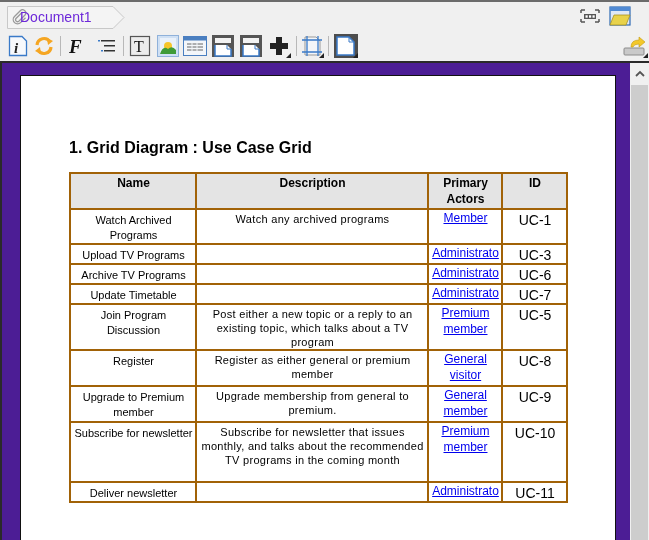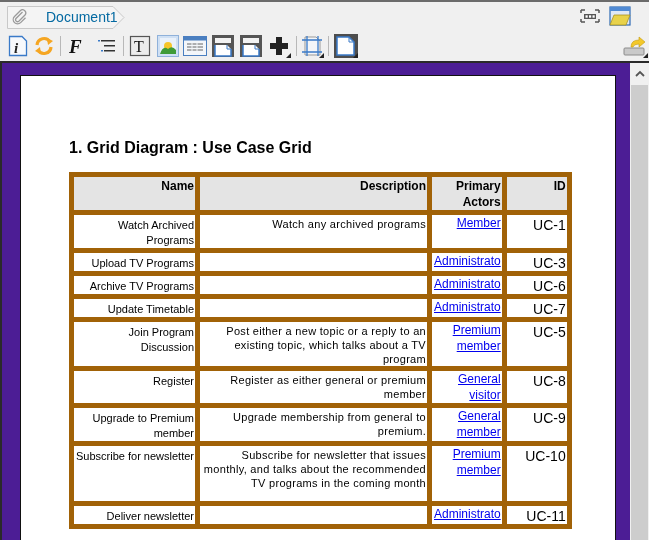--- a/index.html
+++ b/index.html
@@ -4,42 +4,42 @@
 <style>
   * { box-sizing: border-box; margin: 0; padding: 0; }
   html, body { width: 649px; height: 540px; overflow: hidden; background: #f0f0f0; font-family: "Liberation Sans", sans-serif; }
   .app { position: relative; width: 649px; height: 540px; background: #f0f0f0; }
   .top-line { position: absolute; left: 0; top: 0; width: 649px; height: 2px; background: #6b6b6b; }
 
   
   .tab-row { position: absolute; left: 0; top: 2px; width: 649px; height: 28px; }
   .doc-tab { position: absolute; left: 7px; top: 4px; height: 22px; width: 115px; }
   .doc-tab svg.tab-shape { position: absolute; left: 0; top: 0; }
-  .doc-tab .tab-label { position: absolute; left: 39px; top: 3px; font-size: 14px; color: #0369a1; line-height: 16px; }
+  .doc-tab .tab-label { position: absolute; left: 13px; top: 3px; font-size: 14px; color: #6d28d9; line-height: 16px; }
   .doc-tab .clip-icon { position: absolute; left: 5px; top: 3px; width: 16px; height: 16px; }
   .win-icons { position: absolute; right: 18px; top: 4px; display: flex; gap: 8px; align-items: center; }
 
   
   .toolbar { position: absolute; left: 0; top: 32px; width: 649px; height: 28px; }
   .tb-btn { position: absolute; top: 2px; width: 24px; height: 24px; display: flex; align-items: center; justify-content: center; }
   .tb-sep { position: absolute; top: 4px; width: 1px; height: 20px; background: #b8b8b8; }
   .tb-btn .corner { position: absolute; right: 0; bottom: 0; width: 0; height: 0; border-left: 5px solid transparent; border-bottom: 5px solid #222; }
 
   
   .canvas { position: absolute; left: 0; top: 61px; width: 630px; height: 479px; background: #4c1d95; border-top: 2px solid #2a2a2a; border-left: 2px solid #2a2a2a; }
   .page { position: absolute; left: 18px; top: 12px; width: 596px; height: 480px; background: #fff; border: 1px solid #111; }
 
   .scrollbar { position: absolute; left: 630px; top: 61px; width: 19px; height: 479px; background: #f0f0f0; border-top: 2px solid #2a2a2a; }
   .scroll-up { position: absolute; left: 1px; top: 2px; width: 17px; height: 17px; display: flex; align-items: center; justify-content: center; }
   .scroll-track { position: absolute; left: 1px; top: 22px; width: 17px; height: 460px; background: #cdcdcd; }
 
   .heading { position: absolute; left: 48px; top: 62px; font-size: 16px; font-weight: bold; color: #000; line-height: 20px; white-space: nowrap; }
 
   table.grid { position: absolute; left: 48px; top: 96px; border-collapse: collapse; table-layout: fixed; }
-  table.grid td, table.grid th { border: 5px solid #a16207; vertical-align: top; text-align: right; padding: 1px 1px 0 2px; font-size: 11px; line-height: 15px; color: #000; }
+  table.grid td, table.grid th { border: 2px solid #a16207; vertical-align: top; text-align: center; padding: 1px 1px 0 2px; font-size: 11px; line-height: 15px; color: #000; }
   table.grid th { background: #e4e4e4; font-weight: bold; font-size: 12px; line-height: 16px; padding-top: 1px; }
   table.grid td.desc { font-family: Liberation Sans, sans-serif; font-size: 11px; line-height: 14px; letter-spacing: 0.3px; padding-top: 2px; }
   table.grid td.actor { font-size: 12px; line-height: 16px; padding-top: 0; overflow: hidden; white-space: normal; }
   table.grid td.actor a { color: #0000ee; text-decoration: underline; cursor: pointer; }
   table.grid td.uid { font-size: 14px; padding-top: 3px; }
   table.grid td.name { padding-top: 3px; }
   .nowrap { white-space: nowrap; overflow: hidden; }
 </style>
 </head>
 <body>

